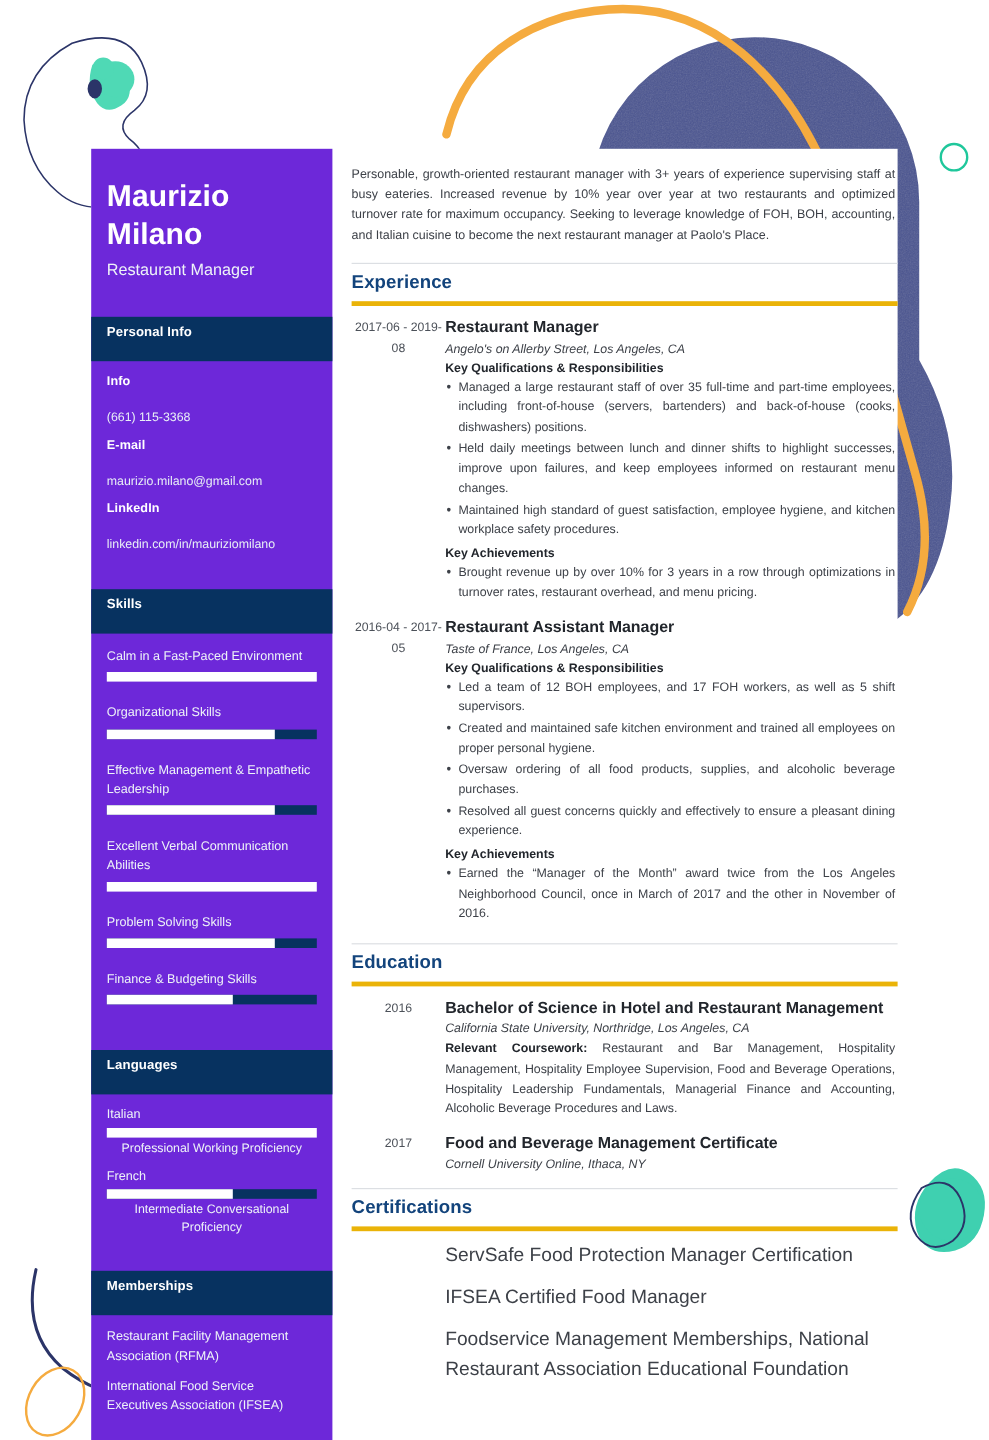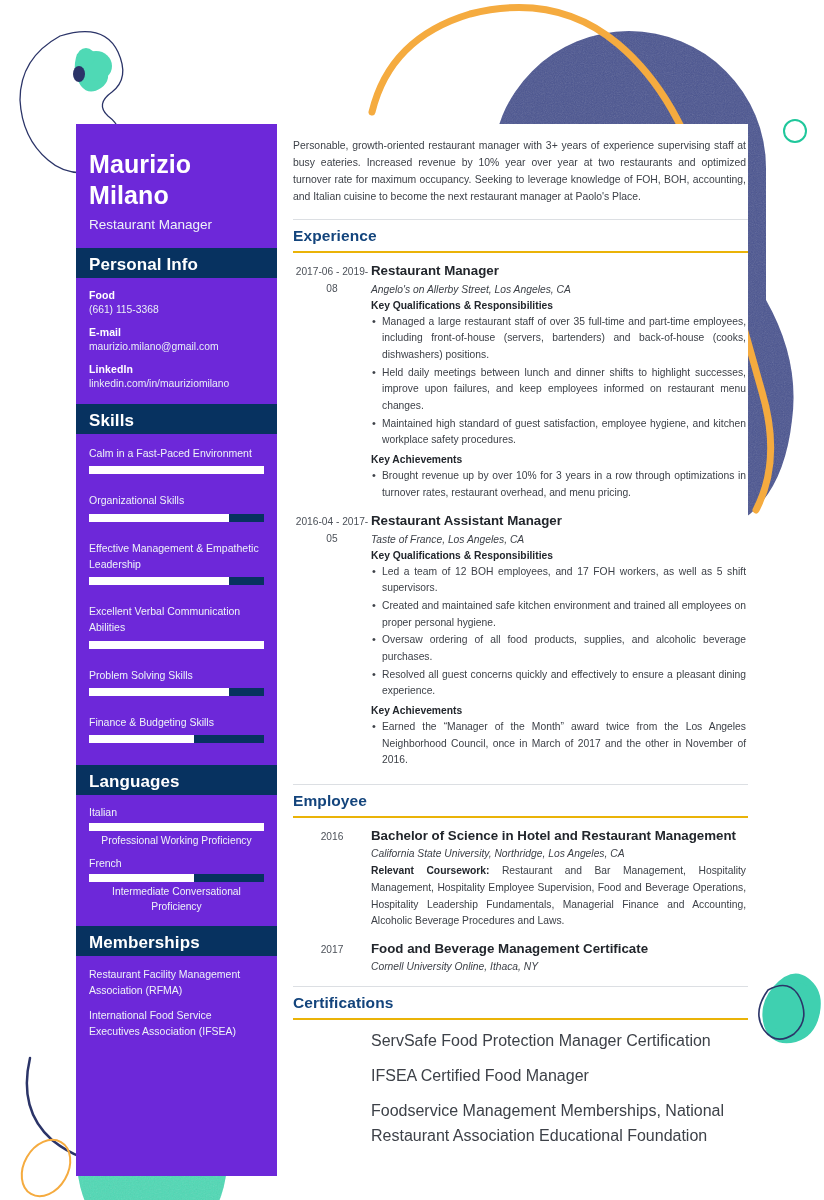--- a/index.html
+++ b/index.html
@@ -54,31 +54,32 @@
 
   #job-title {
     font-size: 13.5px;
     font-weight: normal;
     padding: 7px 13px 16px 13px;
     color: #eef3f8;
   }
 
   .sb-section-head {
     background: #073260;
-    font-size: 17px;
+    font-size: 11px;
     font-weight: bold;
-    padding: 7px 13px 3px 13px;
+    padding: 7px 13px 18px 13px;
     letter-spacing: 0.1px;
+    margin-top: 16px;
   }
 
   .sb-body { padding: 11px 13px 4px 13px; }
 
   .contact-block { margin-bottom: 11px; }
   .contact-label { font-size: 10.5px; font-weight: bold; letter-spacing: 0.1px; }
-  .contact-value { font-size: 10.3px; margin-top: 3px; color: #e9eff6; }
+  .contact-value { font-size: 10.3px; margin-top: 19px; color: #e9eff6; }
 
   .skill-row { margin-bottom: 18px; }
   .skill-name {
     font-size: 10.5px;
     line-height: 1.55;
     color: #eef3f8;
     margin-bottom: 5px;
   }
   .bar-track {
     height: 8px;
@@ -118,21 +119,21 @@
     line-height: 1.62;
     color: #3d4148;
     text-align: justify;
     padding-right: 2px;
   }
 
   .main-section { margin-top: 14px; }
 
   .sec-head-wrap {
     border-top: 1px solid #dcdfe3;
-    border-bottom: 2px solid #eab308;
+    border-bottom: 4px solid #eab308;
     padding: 7px 0 6px 0;
     margin-bottom: 9px;
   }
   .sec-head {
     font-size: 15.5px;
     font-weight: bold;
     color: #13447c;
     letter-spacing: 0.1px;
   }
 
@@ -289,21 +290,21 @@
   <div id="resume-card">
 
     <aside id="sidebar">
 
       <div id="full-name">Maurizio Milano</div>
       <div id="job-title">Restaurant Manager</div>
 
       <div class="sb-section-head">Personal Info</div>
       <div class="sb-body">
         <div class="contact-block">
-          <div class="contact-label">Food</div>
+          <div class="contact-label">Info</div>
           <div class="contact-value">(661) 115-3368</div>
         </div>
         <div class="contact-block">
           <div class="contact-label">E-mail</div>
           <div class="contact-value">maurizio.milano@gmail.com</div>
         </div>
         <div class="contact-block">
           <div class="contact-label">LinkedIn</div>
           <div class="contact-value">linkedin.com/in/mauriziomilano</div>
         </div>
@@ -417,21 +418,21 @@
             <div class="entry-label">Key Achievements</div>
             <ul class="bullets">
               <li>Earned the “Manager of the Month” award twice from the Los Angeles Neighborhood Council, once in March of 2017 and the other in November of 2016.</li>
             </ul>
           </div>
         </div>
       </section>
 
       <section class="main-section">
         <div class="sec-head-wrap">
-          <h2 class="sec-head">Employee</h2>
+          <h2 class="sec-head">Education</h2>
         </div>
 
         <div class="entry">
           <div class="entry-date">2016</div>
           <div class="entry-body">
             <div class="entry-title">Bachelor of Science in Hotel and Restaurant Management</div>
             <div class="entry-sub">California State University, Northridge, Los Angeles, CA</div>
             <div class="coursework">
               <b>Relevant Coursework:</b>
               <span>Restaurant and Bar Management, Hospitality Management, Hospitality Employee Supervision, Food and Beverage Operations, Hospitality Leadership Fundamentals, Managerial Finance and Accounting, Alcoholic Beverage Procedures and Laws.</span>

